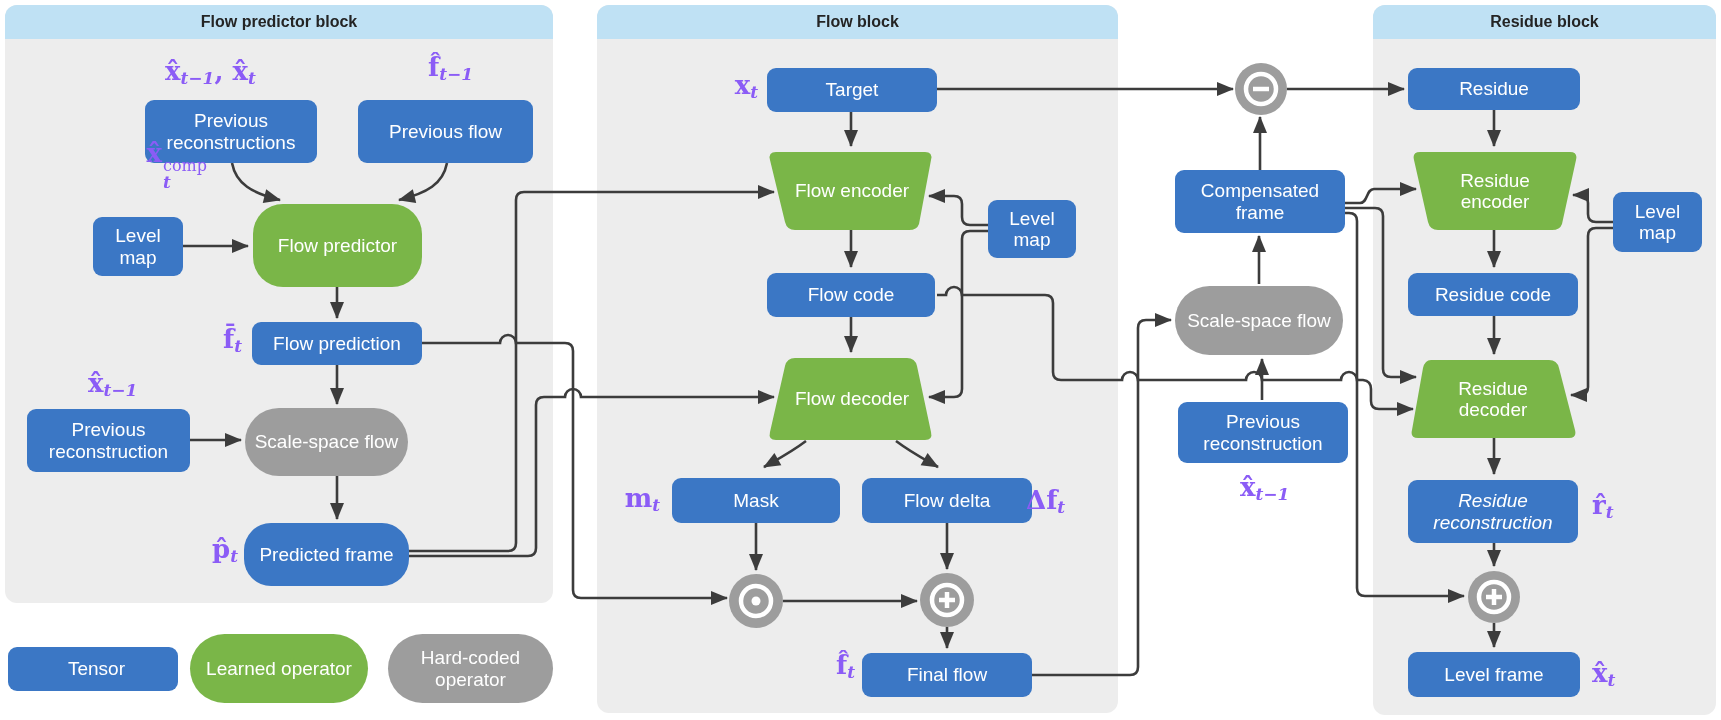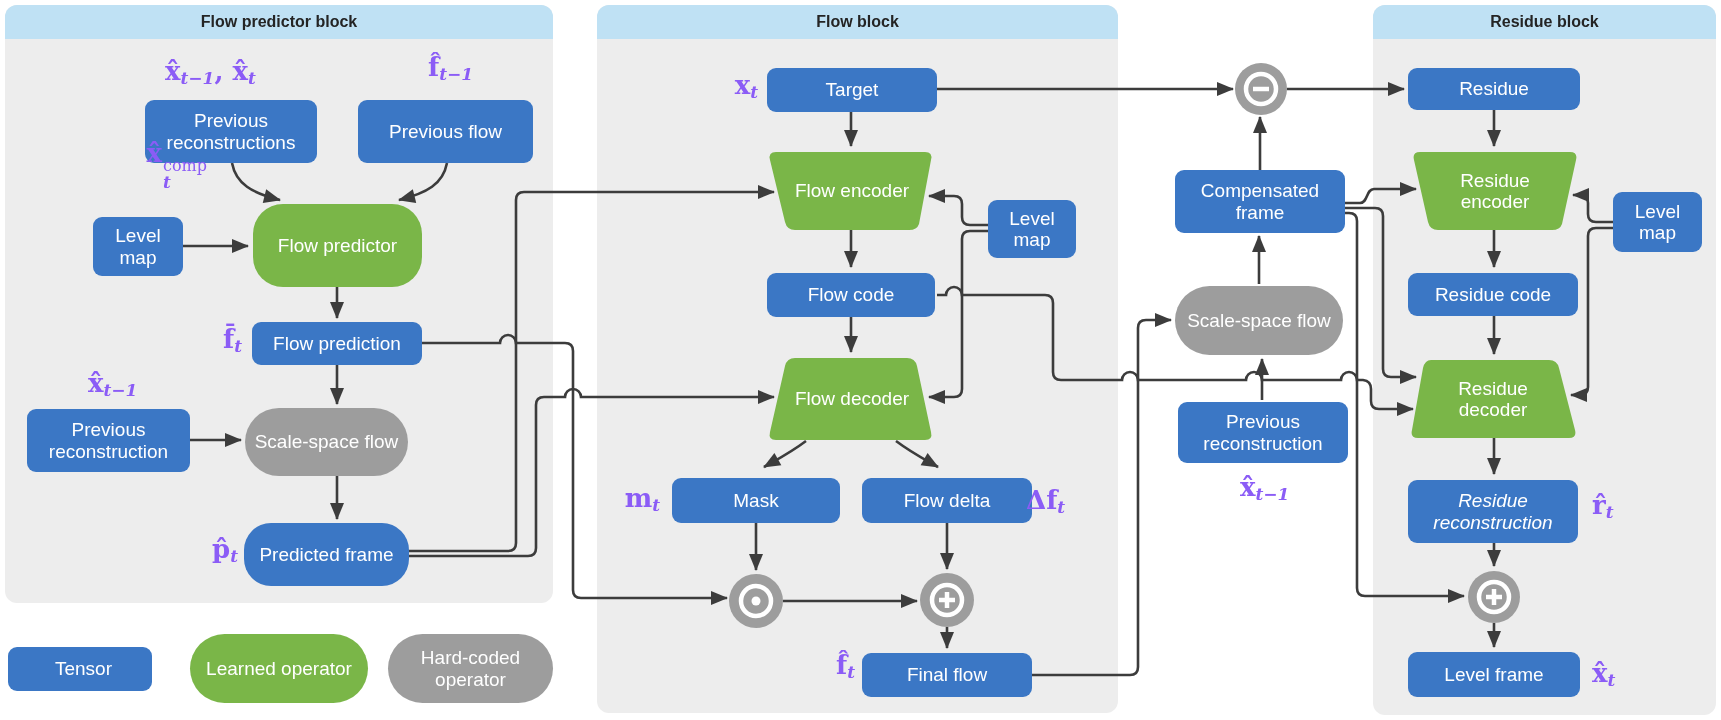--- a/index.html
+++ b/index.html
@@ -153,21 +153,21 @@
   <div class="node" style="left:1178px;top:402px;width:170px;height:61px;">Previous reconstruction</div>
 
   <div class="node" style="left:1408px;top:68px;width:172px;height:42px;">Residue</div>
   <div class="traptext" style="left:1428px;top:152px;width:134px;height:78px;">Residue encoder</div>
   <div class="node" style="left:1613px;top:192px;width:89px;height:60px;">Level map</div>
   <div class="node" style="left:1408px;top:273px;width:170px;height:43px;">Residue code</div>
   <div class="traptext" style="left:1426px;top:360px;width:134px;height:78px;">Residue decoder</div>
   <div class="node" style="left:1408px;top:480px;width:170px;height:63px;font-style:italic;">Residue reconstruction</div>
   <div class="node" style="left:1408px;top:652px;width:172px;height:45px;">Level frame</div>
 
-  <div class="node" style="left:8px;top:647px;width:144px;height:44px;padding-left:13px;">Tensor</div>
+  <div class="node" style="left:8px;top:647px;width:170px;height:44px;padding-left:13px;">Tensor</div>
   <div class="node green" style="left:190px;top:634px;width:178px;height:69px;border-radius:35px;">Learned operator</div>
   <div class="node pill" style="left:388px;top:634px;width:165px;height:69px;">Hard-coded operator</div>
 
   <div class="ml" style="left:165px;top:56px;">
     <span class="mb">x̂</span><sub class="msub">t−1</sub><span class="mb">, </span><span class="mb">x̂</span><sub class="msub">t</sub>
   </div>
   <div class="ml" style="left:428px;top:52px;">
     <span class="mb">f̂</span><sub class="msub">t−1</sub>
   </div>
   <div class="ml" style="right:1479px;top:324px;">

